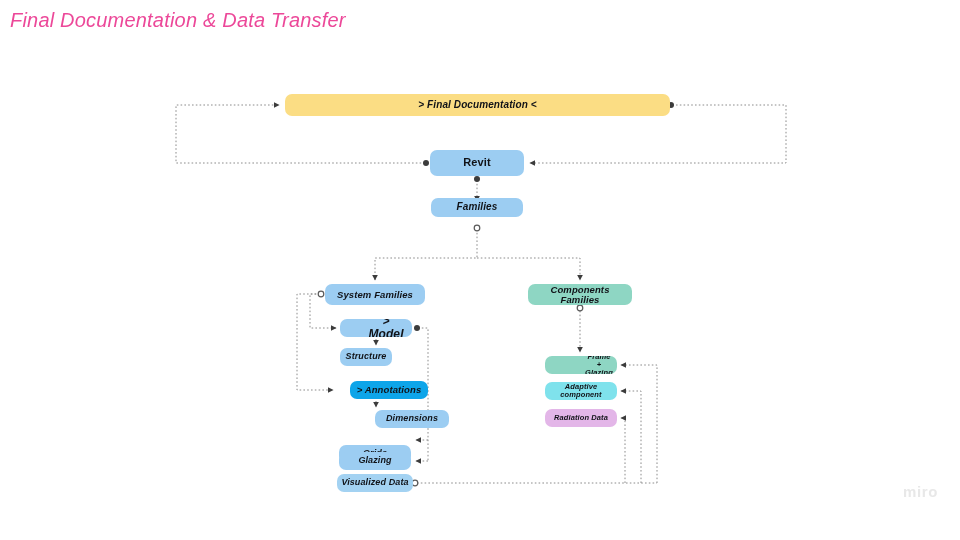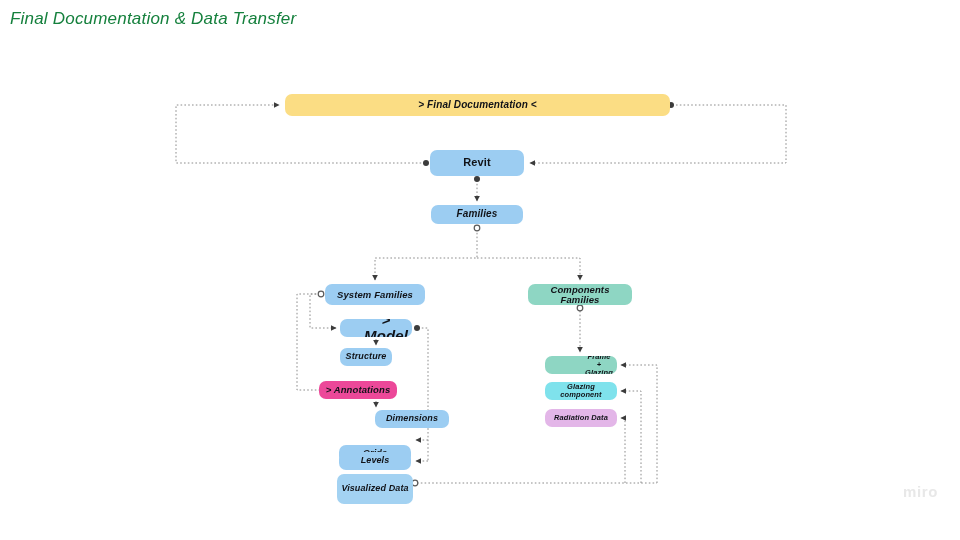--- a/index.html
+++ b/index.html
@@ -17,24 +17,24 @@
   #canvas {
     position: absolute;
     left: 0; top: 0;
     width: 960px;
     height: 540px;
   }
   #page-title {
     position: absolute;
     left: 10px;
     top: 9px;
-    font-size: 17px;
+    font-size: 20px;
     font-style: italic;
     font-weight: 400;
-    color: #15803d;
+    color: #ec4899;
     letter-spacing: 0.2px;
     white-space: nowrap;
   }
   #diagram-layer {
     position: absolute;
     left: 0; top: 0;
     width: 960px;
     height: 540px;
   }
   #edges-svg {
@@ -134,66 +134,66 @@
     </svg>
 
     <div class="node plain" style="left:430px; top:150px; width:94px; height:26px; background:#9ccdf2; font-size:11px;">
       <span>Revit</span>
     </div>
 
     <div class="node plain" style="left:285px; top:94px; width:385px; height:22px; background:#fbdd84; font-size:10px; font-style:italic;">
       <span>&gt; Final Documentation &lt;</span>
     </div>
 
-    <div class="node" style="left:431px; top:205px; width:92px; height:19px; background:#9ccdf2; font-size:10px;">
+    <div class="node" style="left:431px; top:198px; width:92px; height:19px; background:#9ccdf2; font-size:10px;">
       <span>Families</span>
     </div>
 
     <div class="node" style="left:528px; top:284px; width:104px; height:21px; background:#8ed6c3; font-size:9.5px;">
       <span>Components Families</span>
     </div>
 
     <div class="node" style="left:325px; top:284px; width:100px; height:21px; background:#9ccdf2; font-size:9.5px;">
       <span>System Families</span>
     </div>
 
-    <div class="node" style="left:340px; top:319px; width:72px; height:18px; background:#9ccdf2; font-size:15px;padding-left:24px;">
+    <div class="node" style="left:340px; top:319px; width:72px; height:18px; background:#9ccdf2; font-size:12px;padding-left:24px;">
       <span>&gt; Model</span>
     </div>
 
     <div class="node" style="left:340px; top:348px; width:52px; height:18px; background:#9ccdf2; font-size:9px;">
       <span>Structure</span>
     </div>
 
-    <div class="node" style="left:319px; top:381px; width:78px; height:18px; background:#ec4899; font-size:9.5px;">
+    <div class="node" style="left:350px; top:381px; width:78px; height:18px; background:#0ea5e9; font-size:9.5px;">
       <span>&gt; Annotations</span>
     </div>
 
     <div class="node" style="left:338px; top:410px; width:74px; height:18px; background:#9ccdf2; font-size:9px;margin-left:37px;">
       <span>Dimensions</span>
     </div>
 
     <div class="node" style="left:339px; top:431px; width:72px; height:18px; background:#9ccdf2; font-size:9px;margin-top:14px;">
       <span>Grids</span>
     </div>
 
     <div class="node" style="left:339px; top:452px; width:72px; height:18px; background:#9ccdf2; font-size:9px;">
-      <span>Levels</span>
-    </div>
-
-    <div class="node" style="left:337px; top:474px; width:76px; height:30px; background:#a3d2f2; font-size:9px;">
+      <span>Glazing</span>
+    </div>
+
+    <div class="node" style="left:337px; top:474px; width:76px; height:18px; background:#a3d2f2; font-size:9px;">
       <span>Visualized Data</span>
     </div>
 
     <div class="node" style="left:545px; top:356px; width:72px; height:18px; background:#8ed6c3; font-size:7.5px;padding-left:40px;">
       <span>Frame + Glazing</span>
     </div>
 
     <div class="node" style="left:545px; top:382px; width:72px; height:18px; background:#7fe2ec; font-size:7.5px;">
-      <span>Glazing component</span>
+      <span>Adaptive component</span>
     </div>
 
     <div class="node" style="left:545px; top:409px; width:72px; height:18px; background:#e3b6e8; font-size:7.5px;text-align:right;">
       <span>Radiation Data</span>
     </div>
 
   </div>
 
   <div class="watermark">miro</div>
 

